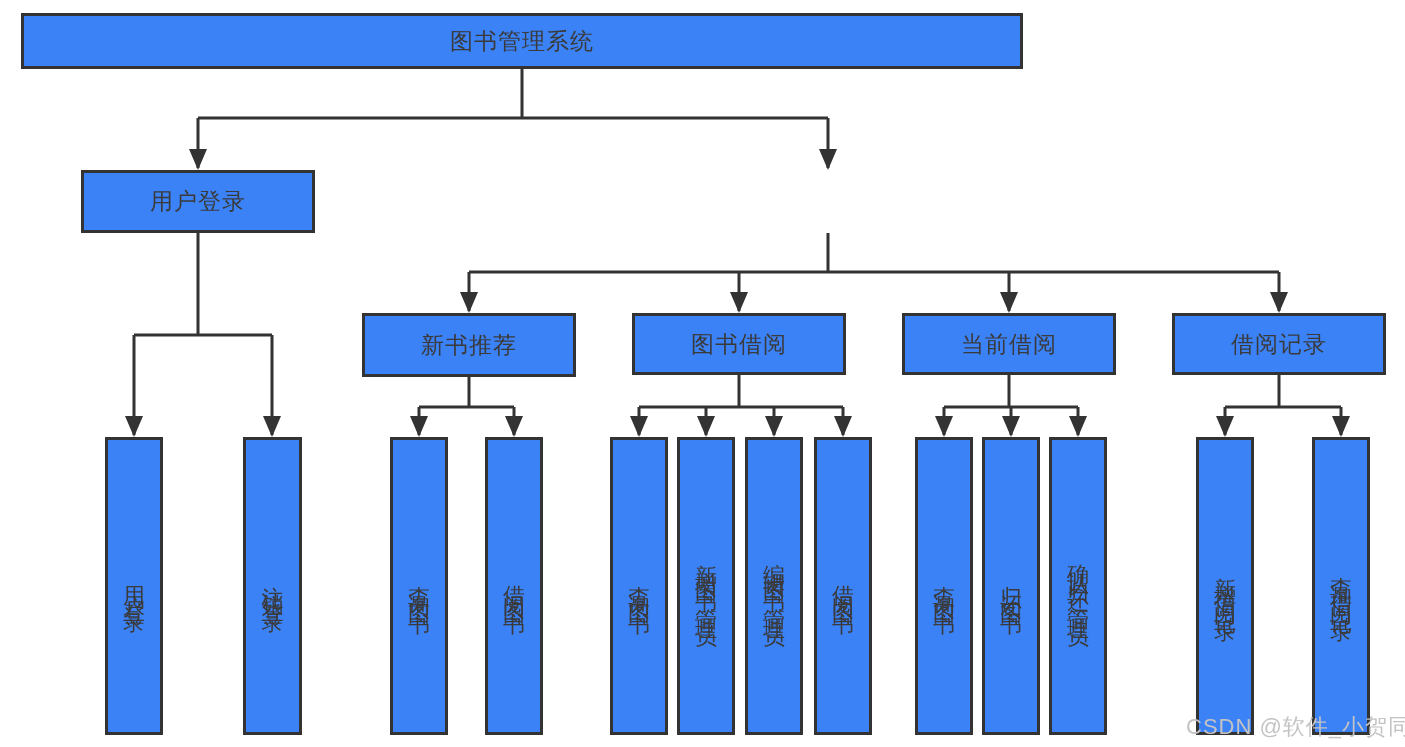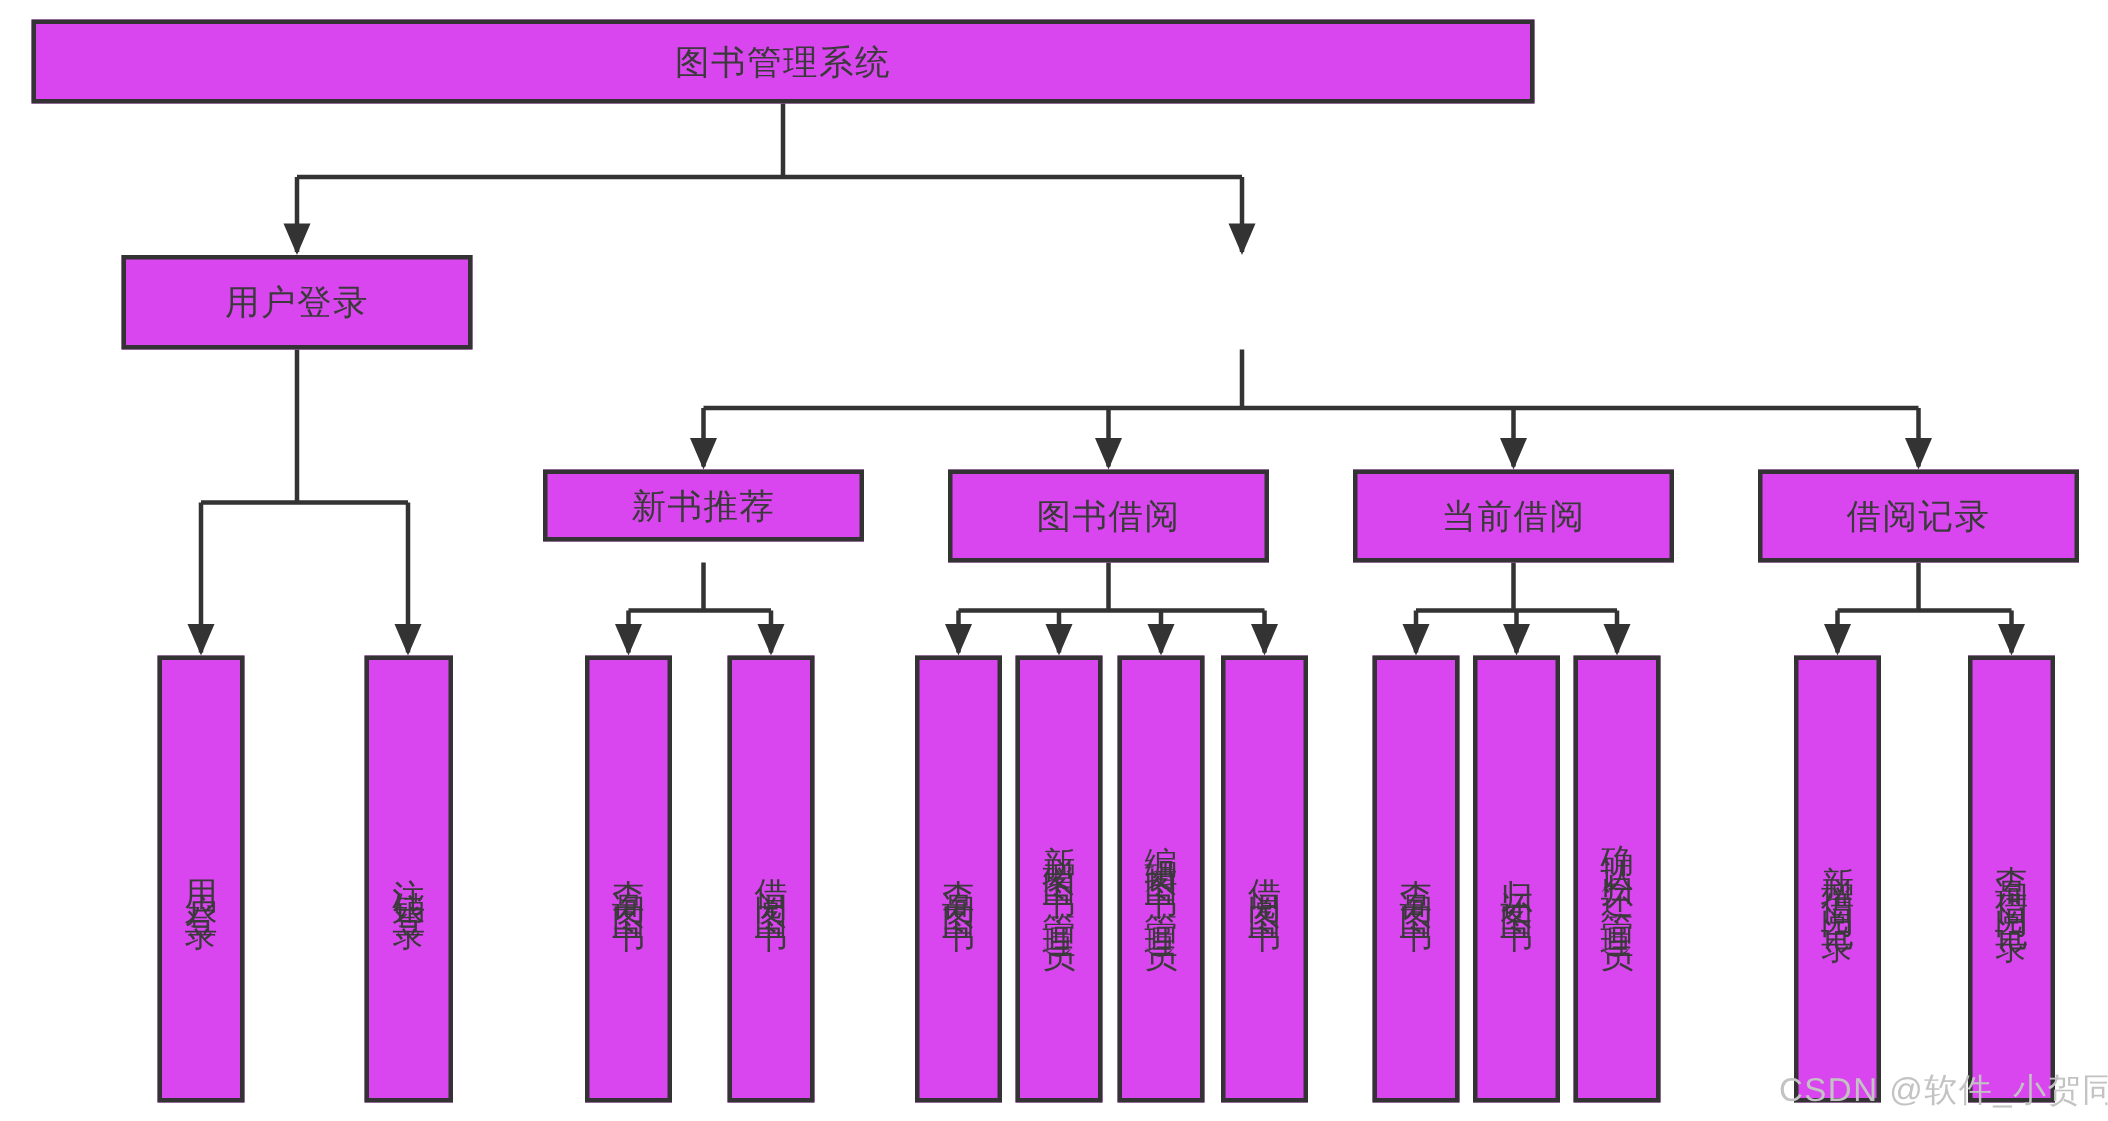--- a/index.html
+++ b/index.html
@@ -15,21 +15,21 @@
     background:var(--background);
     font-family:"Liberation Sans","DejaVu Sans",sans-serif;
   }
   .stage{position:absolute;left:0;top:0;width:1405px;height:747px;}
   .wires{position:absolute;left:0;top:0;width:1405px;height:747px;}
   .wires .stroke{stroke:var(--line);stroke-width:3;fill:none;}
   .wires .arrowheads{fill:var(--line);stroke:none;}
   .box{
     position:absolute;box-sizing:border-box;
     border:3px solid var(--box-border);
-    background:#d946ef;
+    background:#3b82f6;
     display:flex;align-items:center;justify-content:center;
     color:var(--text);
   }
   .box.h span{font-size:23px;letter-spacing:1px;white-space:nowrap;}
   .box.v span{
     writing-mode:vertical-rl;text-orientation:mixed;
     font-size:22px;letter-spacing:9px;line-height:1;
     white-space:nowrap;
   }
   .watermark{
@@ -82,21 +82,21 @@
   </svg>
 
   <div class="box h" style="left:21px;top:13px;width:1002px;height:56px">
     <span>图书管理系统</span>
   </div>
 
   <div class="box h" style="left:81px;top:170px;width:234px;height:63px">
     <span>用户登录</span>
   </div>
 
-  <div class="box h" style="left:362px;top:313px;width:214px;height:48px">
+  <div class="box h" style="left:362px;top:313px;width:214px;height:64px">
     <span>新书推荐</span>
   </div>
   <div class="box h" style="left:902px;top:313px;width:214px;height:62px">
     <span>当前借阅</span>
   </div>
   <div class="box h" style="left:632px;top:313px;width:214px;height:62px">
     <span>图书借阅</span>
   </div>
   <div class="box h" style="left:1172px;top:313px;width:214px;height:62px">
     <span>借阅记录</span>

